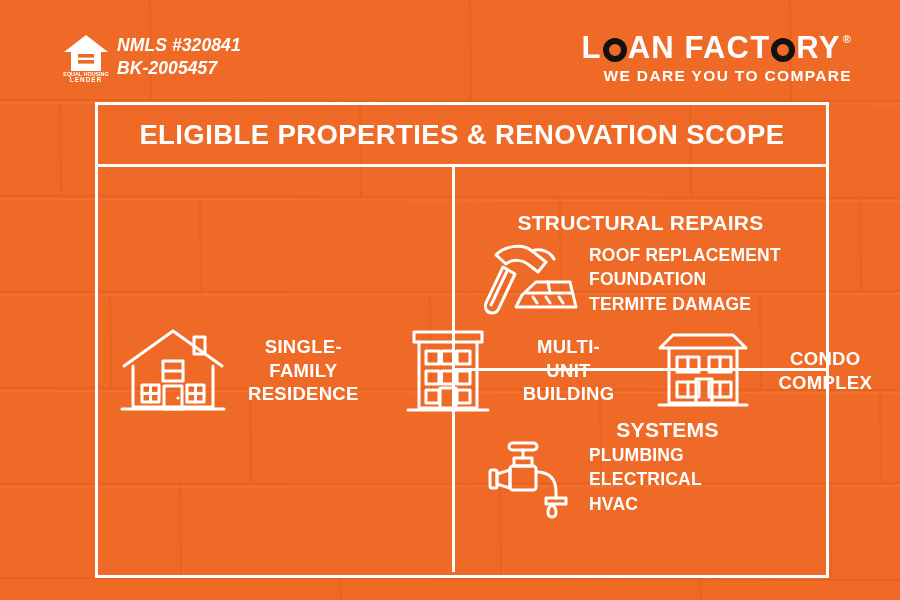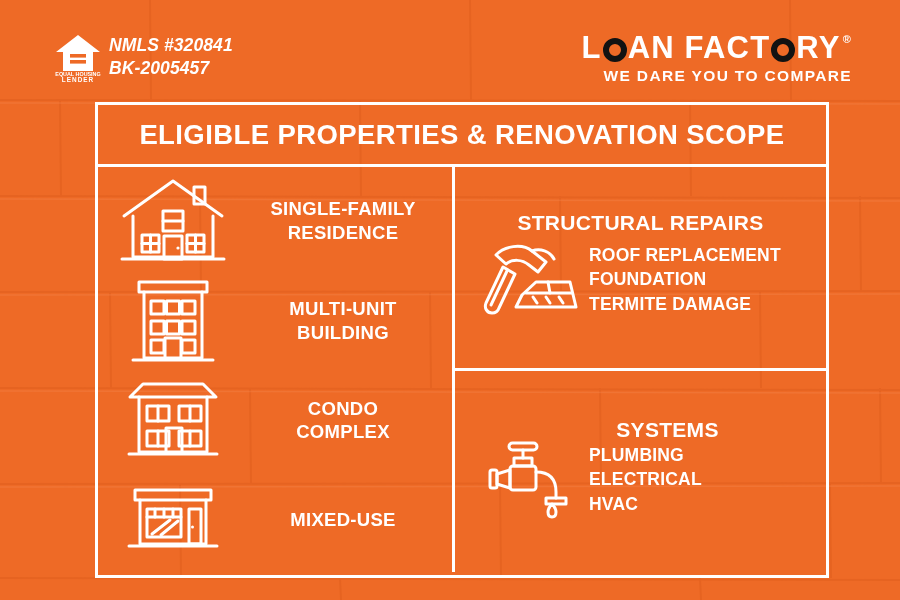--- a/index.html
+++ b/index.html
@@ -20,21 +20,21 @@
   #bg-texture {
     position: absolute;
     inset: 0;
     z-index: 0;
     pointer-events: none;
   }
 
   
   #header {
     position: absolute;
-    top: 0; left: 0; right: 0;
+    top: 0; left: 8px; right: 0;
     height: 84px;
     z-index: 3;
     text-decoration: underline;
   }
 
   #ehl-block {
     position: absolute;
     left: 55px;
     top: 33px;
     display: flex;
@@ -134,21 +134,21 @@
   #body-row {
     display: flex;
     height: calc(100% - 65px);
   }
 
   
   #left-col {
     width: 357px;
     border-right: 3px solid #ffffff;
     display: flex;
-    flex-direction: column;
+    flex-direction: row;
     padding: 4px 0 2px 0;
   }
 
   .prop-row {
     flex: 1;
     display: flex;
     align-items: center;
   }
 
   .prop-icon {

